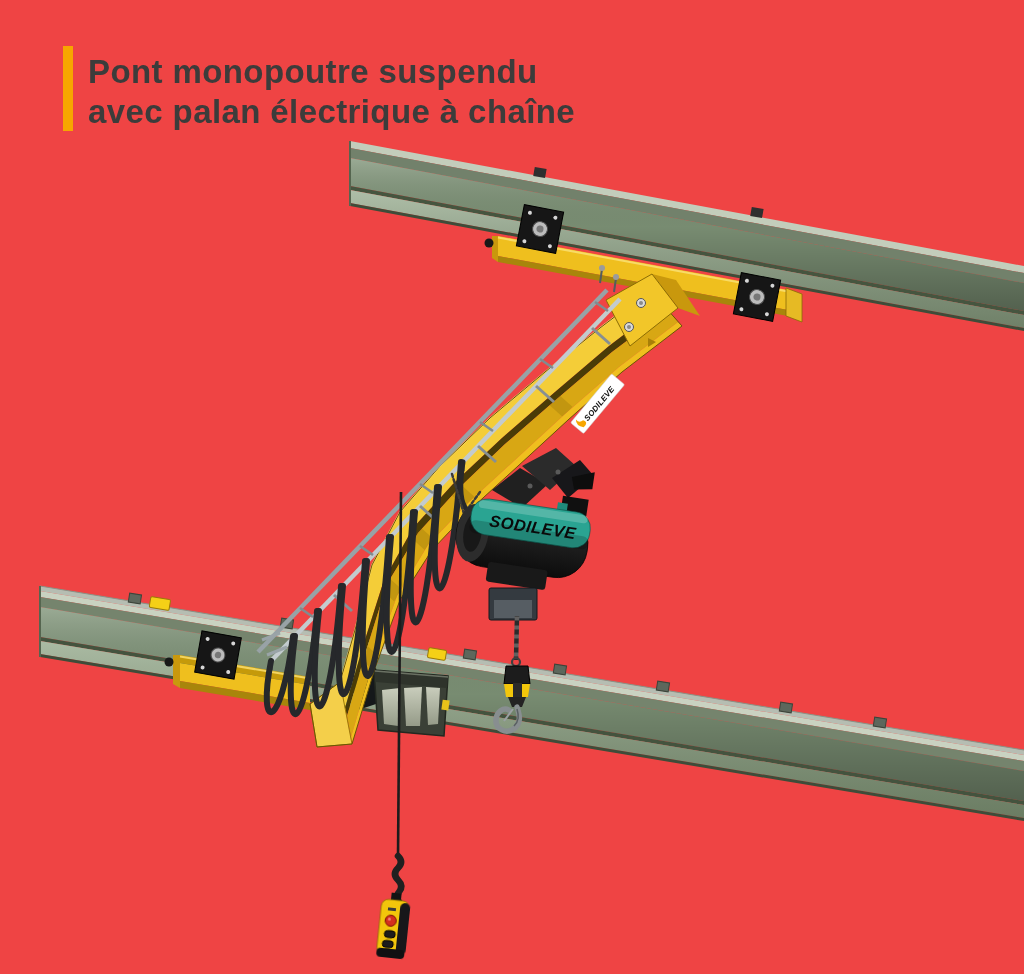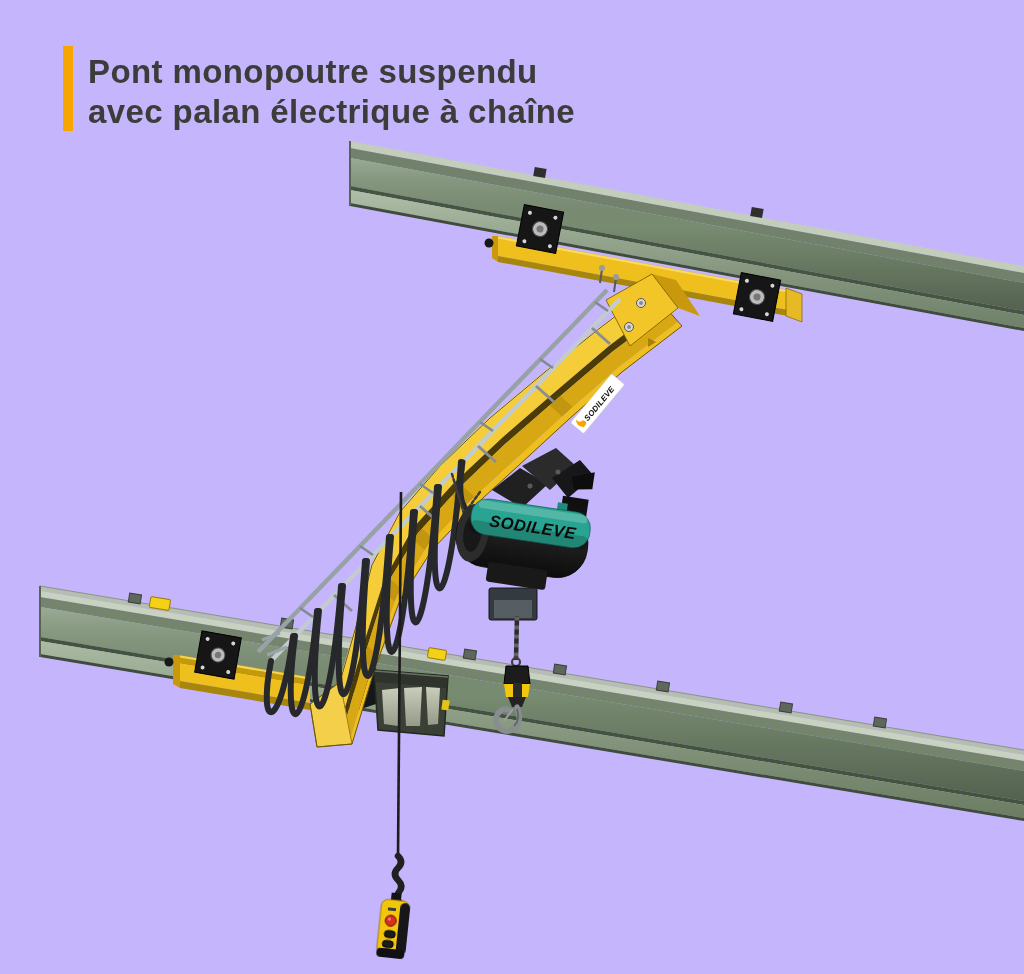--- a/index.html
+++ b/index.html
@@ -1,16 +1,16 @@
 <!DOCTYPE html>
 <html><head>
 <meta charset="utf-8">
 <style>
   html,body{margin:0;padding:0;background:#ffffff;}
-  #stage{position:relative;width:1024px;height:974px;background:#c4b5fd;overflow:hidden;
+  #stage{position:relative;width:1024px;height:974px;background:#ef4444;overflow:hidden;
          font-family:"Liberation Sans", sans-serif;}
   svg{position:absolute;left:0;top:0;}
   .title-txt{font-family:"Liberation Sans", sans-serif;font-weight:bold;font-size:33px;letter-spacing:.4px;}
   .brand-band-txt{font-family:"Liberation Sans", sans-serif;font-weight:bold;font-style:italic;
                   font-size:16.5px;letter-spacing:.5px;}
   .sticker-txt{font-family:"Liberation Sans", sans-serif;font-weight:bold;font-style:italic;
                font-size:8px;letter-spacing:.2px;}
 </style>
 </head>
 <body>

